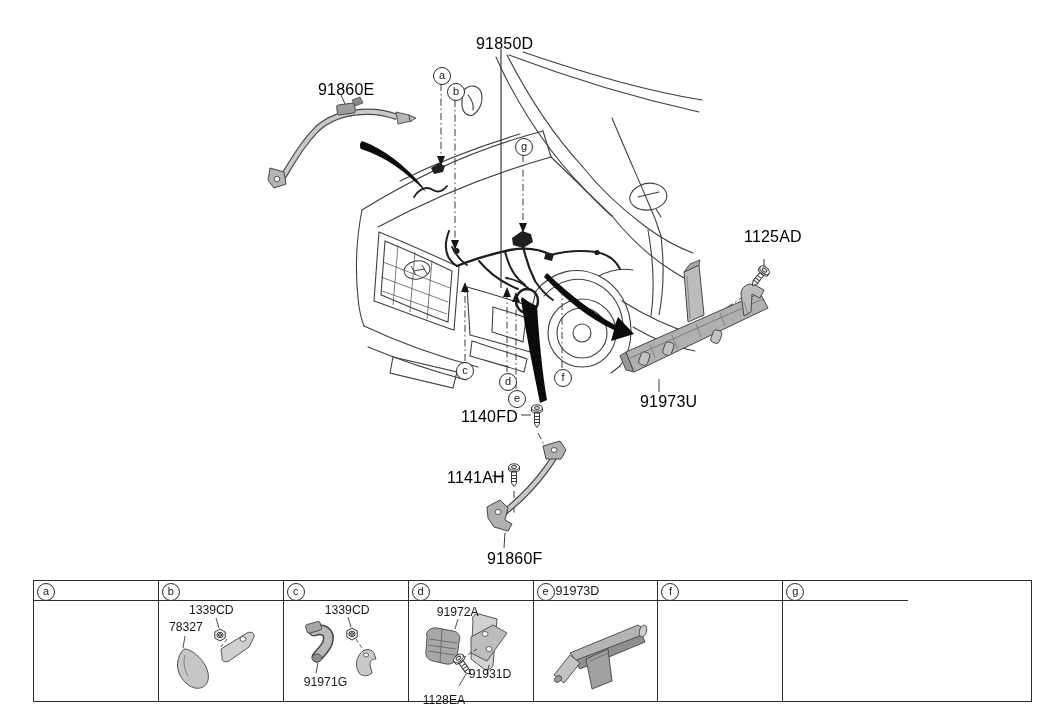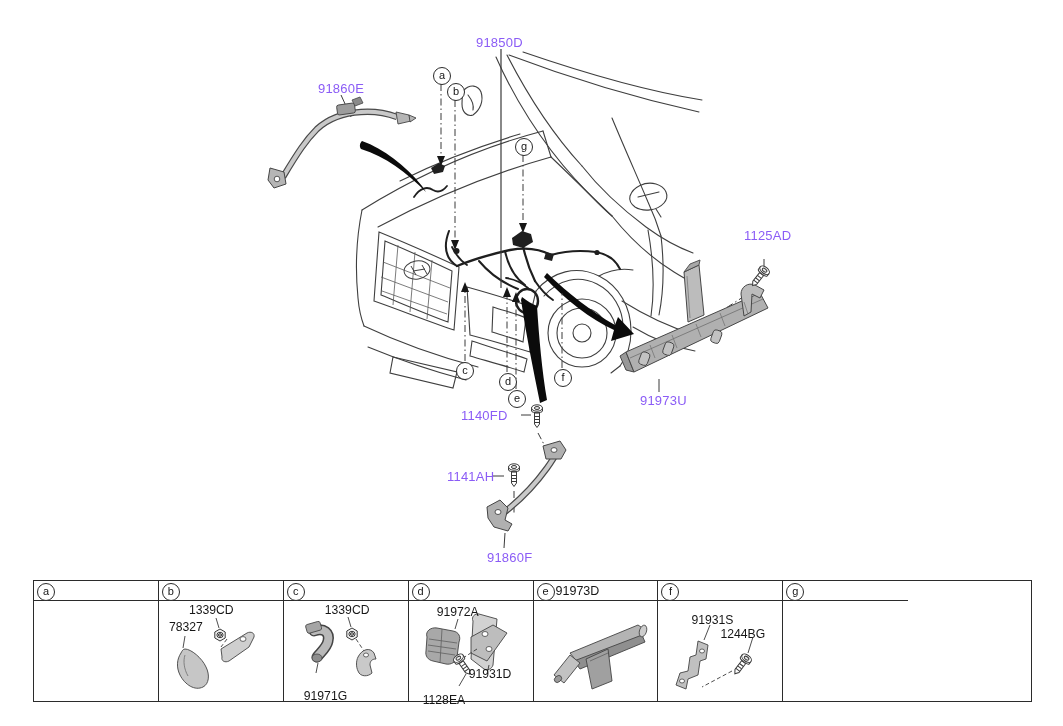--- a/index.html
+++ b/index.html
@@ -1,19 +1,19 @@
 <!DOCTYPE html>
 <html><head>
 <meta charset="utf-8">
 <style>
   html,body{margin:0;padding:0;background:#ffffff;}
   .page{position:relative;width:1063px;height:726px;background:#fff;overflow:hidden;
         font-family:"Liberation Sans","DejaVu Sans",sans-serif;color:#161616;}
   .diagram{position:absolute;left:0;top:0;width:1063px;height:575px;}
-  .lbl{position:absolute;font-size:13px;white-space:nowrap;color:#8b5cf6;letter-spacing:.2px;}
+  .lbl{position:absolute;font-size:16px;white-space:nowrap;color:#000000;letter-spacing:.2px;}
   .co{position:absolute;width:16px;height:16px;border:1.4px solid #2b2b2b;border-radius:50%;
       background:#fff;text-align:center;line-height:15px;font-size:11px;color:#161616;}
   
   .ptable{position:absolute;left:33px;top:580px;width:999px;height:122px;
           border:1.5px solid #2b2b2b;display:flex;box-sizing:border-box;background:#fff;}
   .cell{position:relative;width:124.9px;box-sizing:border-box;border-right:1px solid #2b2b2b;}
   .cell:last-child{border-right:none;}
   .cell-hd{position:relative;height:20px;border-bottom:1px solid #2b2b2b;box-sizing:border-box;}
   .cell-bd{position:relative;height:99px;}
   .co-hd{left:3px;top:1.5px;}
@@ -261,21 +261,21 @@
           <path d="M30,30 C40,26 46,32 44,40 C43,46 38,50 33,56" stroke="#444" stroke-width="11" fill="none" stroke-linecap="round"></path>
           <path d="M30,30 C40,26 46,32 44,40 C43,46 38,50 33,56" stroke="#b9b9b9" stroke-width="8" fill="none" stroke-linecap="round"></path>
           <rect x="22" y="22" width="15" height="9" rx="2" fill="#a5a5a5" stroke="#444" stroke-width="0.8" transform="rotate(-16 29 26)"></rect>
           <ellipse cx="33" cy="57" rx="5" ry="4" fill="#8d8d8d" stroke="#444" stroke-width="0.8"></ellipse>
           <path d="M34,62 L32,72" stroke="#3a3a3a" stroke-width="0.9" fill="none"></path>
           <path d="M72,38 L80,50" stroke="#3a3a3a" stroke-width="0.9" stroke-dasharray="4 2.5" fill="none"></path>
           <path d="M74,56 C78,48 86,46 90,52 L92,58 C88,58 86,60 86,64 L88,72 C84,76 76,76 74,70 C72,66 72,60 74,56 Z" fill="#c9c9c9" stroke="#444" stroke-width="0.9"></path>
           <ellipse cx="82" cy="54" rx="2.5" ry="2" fill="#fff" stroke="#444" stroke-width="0.8"></ellipse>
         </svg>
         <div class="plbl" style="left:41px;top:2px">1339CD</div>
-        <div class="plbl" style="left:20px;top:88px">91971G</div>
+        <div class="plbl" style="left:20px;top:74px">91971G</div>
       </div>
     </div>
 
     <div class="cell">
       <div class="cell-hd">
         <div class="co co-hd">d</div>
       </div>
       <div class="cell-bd">
         <svg class="artsvg" width="124" height="99" viewBox="0 0 124 99">
           <path d="M49,18 L46,28" stroke="#3a3a3a" stroke-width="0.9" fill="none"></path>
@@ -316,33 +316,20 @@
           <path d="M20,74 L36,54 L46,62 L30,82 Z" fill="#c2c2c2" stroke="#444" stroke-width="0.9"></path>
           <ellipse cx="24" cy="78" rx="4" ry="3" fill="#9a9a9a" stroke="#444" stroke-width="0.8" transform="rotate(-40 24 78)"></ellipse>
         </svg>
       </div>
     </div>
 
     <div class="cell">
       <div class="cell-hd">
         <div class="co co-hd">f</div>
       </div>
-      <div class="cell-bd">
-        <svg class="artsvg" width="124" height="99" viewBox="0 0 124 99">
-          <path d="M52,24 L46,39" stroke="#3a3a3a" stroke-width="0.9" fill="none"></path>
-          <path d="M95,36 L90,52" stroke="#3a3a3a" stroke-width="0.9" fill="none"></path>
-          <path d="M40,40 L50,44 L48,58 L42,60 L40,74 L30,78 L28,88 L18,84 L22,72 L30,70 L32,56 L38,54 Z" fill="#c0c0c0" stroke="#444" stroke-width="0.9"></path>
-          <ellipse cx="44" cy="50" rx="2.5" ry="2" fill="#fff" stroke="#444" stroke-width="0.8"></ellipse>
-          <ellipse cx="24" cy="80" rx="2.5" ry="2" fill="#fff" stroke="#444" stroke-width="0.8"></ellipse>
-          <path d="M74,70 L44,86" stroke="#3a3a3a" stroke-width="0.9" stroke-dasharray="4 2.5" fill="none"></path>
-          <use href="#bolt" transform="translate(88,58) rotate(37)"></use>
-        </svg>
-        <div class="plbl" style="left:33px;top:12px">91931S</div>
-        <div class="plbl" style="left:62px;top:26px">1244BG</div>
-      </div>
     </div>
 
     <div class="cell">
       <div class="cell-hd">
         <div class="co co-hd">g</div>
       </div>
     </div>
 
 
   </div>

